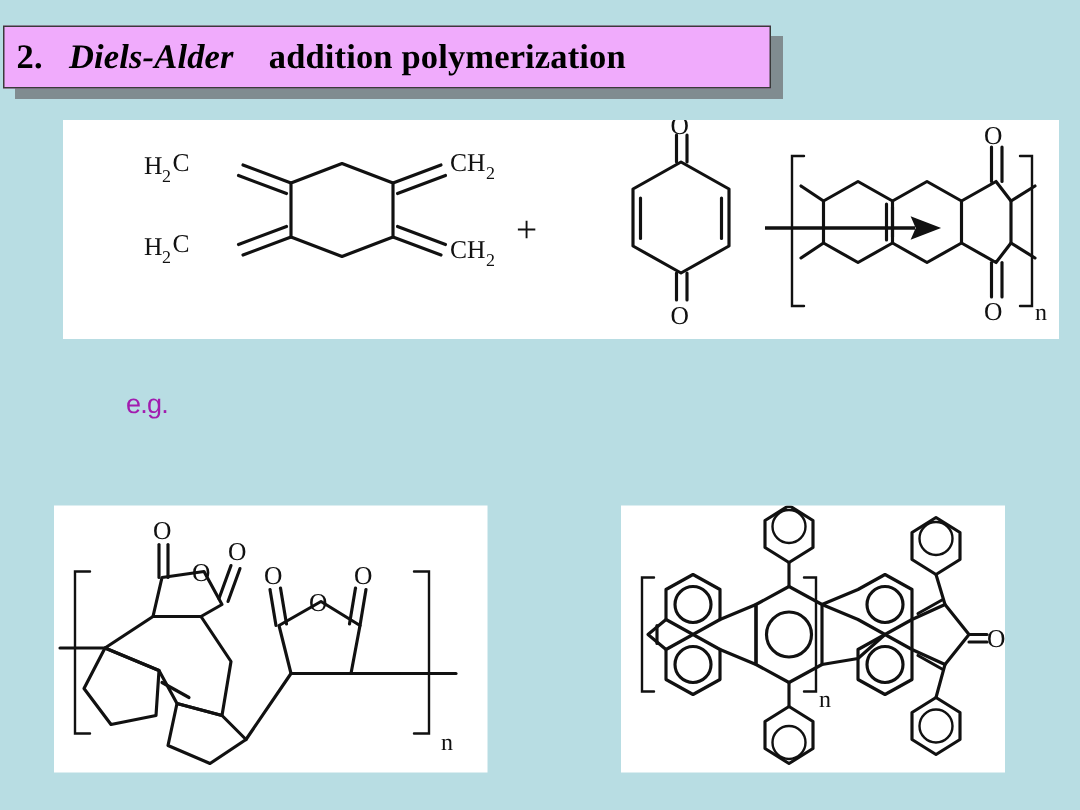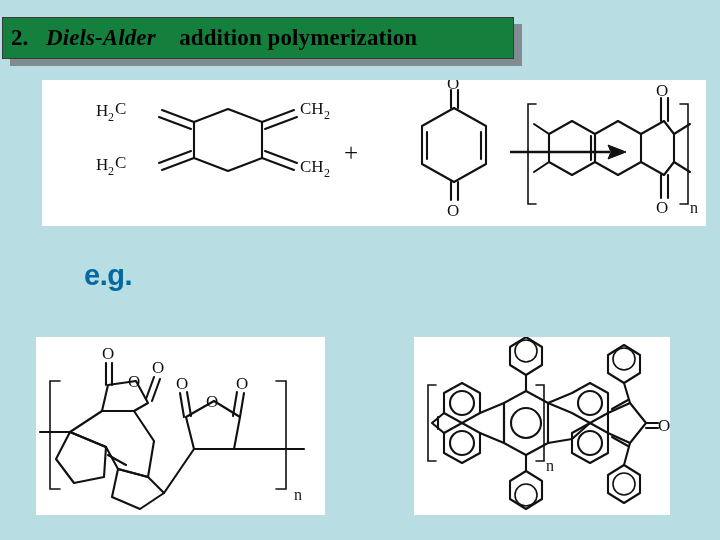--- a/index.html
+++ b/index.html
@@ -29,21 +29,21 @@
     width: 512px;
     height: 42px;
     background: #808c90;
   }
   .title-banner {
     position: absolute;
     left: 2px;
     top: 17px;
     width: 512px;
     height: 42px;
-    background: #15803d;
+    background: #f0abfc;
     border: 1px solid #3a3a3a;
     box-sizing: border-box;
     display: flex;
     align-items: center;
   }
   .title-text {
     font-family: "Liberation Serif", serif;
     font-weight: bold;
     font-size: 23px;
     color: #000000;
@@ -80,23 +80,23 @@
     height: 178px;
   }
   .panel svg { display: block; }
 
   
   .eg-label {
     position: absolute;
     left: 84px;
     top: 259px;
     font-family: "Liberation Sans", sans-serif;
-    font-weight: bold;
-    font-size: 29px;
-    color: #0369a1;
+    font-weight: normal;
+    font-size: 18px;
+    color: #a21caf;
     letter-spacing: -0.5px;
   }
 
   
   .chem {
     stroke: #111111;
     fill: none;
     stroke-width: 2.1;
     stroke-linecap: round;
     stroke-linejoin: round;

